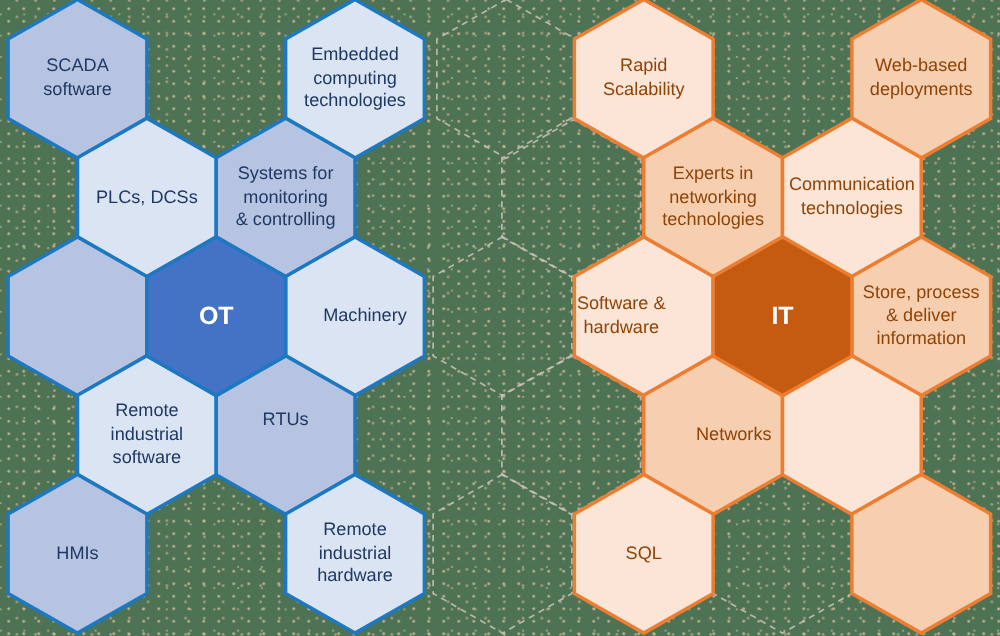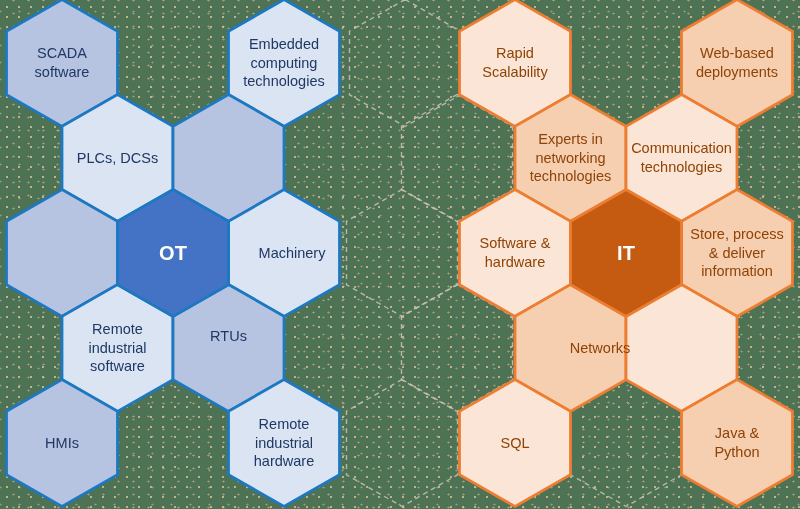--- a/index.html
+++ b/index.html
@@ -67,43 +67,44 @@
       <polygon points="737,379.5 792.5,411.25 792.5,474.75 737,506.5 681.5,474.75 681.5,411.25" class="hex-poly" fill="#f6ceb0" stroke="#ed7d31"></polygon>
       <polygon points="626,189.5 681.5,221.25 681.5,284.75 626,316.5 570.5,284.75 570.5,221.25" class="hex-poly" fill="#c55a11" stroke="#ed7d31"></polygon>
     </svg>
   <div class="labels" id="labels-layer">
       <div class="hex-label" style="left: 4px; top: 13px; color: rgb(31, 56, 100);">SCADA
 software</div>
       <div class="hex-label" style="left: 226px; top: 13px; color: rgb(31, 56, 100);">Embedded
 computing
 technologies</div>
       <div class="hex-label" style="left: 59.5px; top: 108px; color: rgb(31, 56, 100); text-align: center;">PLCs, DCSs</div>
+      <div class="hex-label" style="left: 170.5px; top: 108px; color: rgb(31, 56, 100);">Systems for
+monitoring
+&amp; controlling</div>
       <div class="hex-label" style="left: 234px; top: 203px; color: rgb(31, 56, 100);">Machinery</div>
       <div class="hex-label" style="left: 59.5px; top: 298px; color: rgb(31, 56, 100);">Remote
 industrial
 software</div>
       <div class="hex-label" style="left: 170.5px; top: 286px; color: rgb(31, 56, 100);">RTUs</div>
       <div class="hex-label" style="left: 4px; top: 393px; color: rgb(31, 56, 100);">HMIs</div>
       <div class="hex-label" style="left: 226px; top: 393px; color: rgb(31, 56, 100);">Remote
 industrial
 hardware</div>
       <div class="hex-label hex-center-label" style="left: 115px; top: 203px; color: rgb(255, 255, 255);">OT</div>
       <div class="hex-label" style="left: 457px; top: 13px; color: rgb(143, 67, 6);">Rapid
 Scalability</div>
       <div class="hex-label" style="left: 679px; top: 13px; color: rgb(143, 67, 6);">Web-based
 deployments</div>
       <div class="hex-label" style="left: 512.5px; top: 108px; color: rgb(143, 67, 6);">Experts in
 networking
 technologies</div>
       <div class="hex-label" style="left: 623.5px; top: 108px; color: rgb(143, 67, 6);">Communication
 technologies</div>
-      <div class="hex-label" style="left: 457px; top: 203px; color: rgb(143, 67, 6); text-align: center;">Software &amp;
+      <div class="hex-label" style="left: 439px; top: 203px; color: rgb(143, 67, 6); text-align: center;">Software &amp;
 hardware</div>
       <div class="hex-label" style="left: 679px; top: 203px; color: rgb(143, 67, 6);">Store, process
 &amp; deliver
 information</div>
-      <div class="hex-label" style="left: 542px; top: 298px; color: rgb(143, 67, 6);">Networks</div>
+      <div class="hex-label" style="left: 529px; top: 298px; color: rgb(143, 67, 6);">Networks</div>
       <div class="hex-label" style="left: 457px; top: 393px; color: rgb(143, 67, 6);">SQL</div>
-      <div class="hex-label" style="left: 679px; top: 393px; color: rgb(143, 67, 6);">Java &amp;
-Python</div>
       <div class="hex-label hex-center-label" style="left: 568px; top: 203px; color: rgb(255, 255, 255);">IT</div>
     </div>
 </div>
 
 </body></html>

